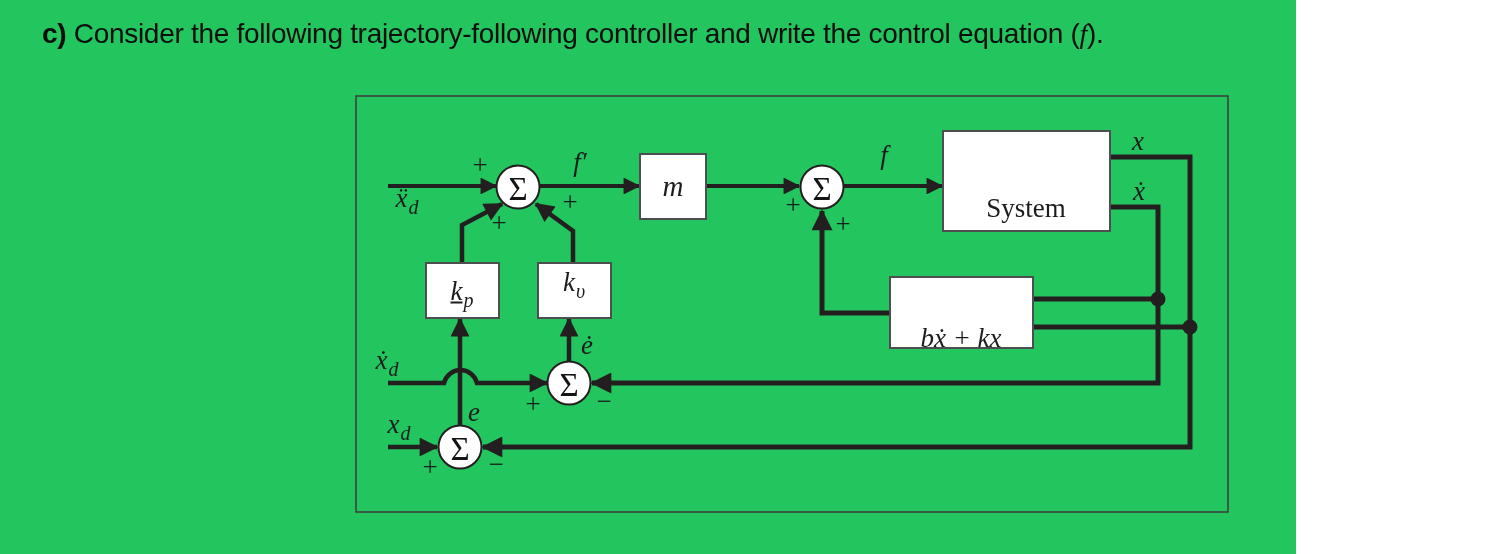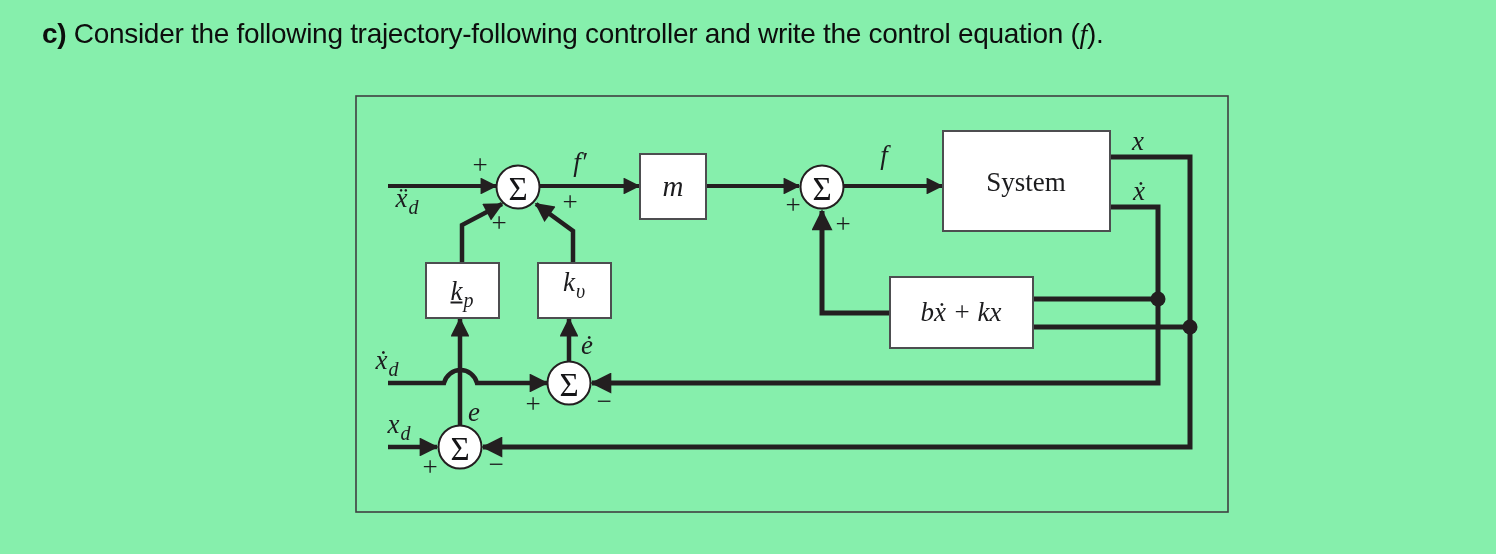--- a/index.html
+++ b/index.html
@@ -1,36 +1,36 @@
 <!DOCTYPE html>
 <html><head>
 <meta charset="utf-8">
 <style>
   html,body { margin:0; padding:0; background:#ffffff; }
   .page {
-    position:relative; width:1496px; height:554px; background:#86efac;
+    position:relative; width:1296px; height:554px; background:#22c55e;
     font-family:"Liberation Sans", sans-serif; color:#0d0d0d; overflow:hidden;
   }
   .title {
     position:absolute; left:42px; top:16px; font-size:28px; line-height:36px;
     letter-spacing:-0.3px; white-space:nowrap;
   }
   .title .bold { font-weight:700; }
   .title .mathf { font-family:"Liberation Serif", serif; font-style:italic; }
   svg.wires { position:absolute; left:0; top:0; display:block; }
   .lbl {
     position:absolute; transform:translate(-50%,-50%);
     font-family:"Liberation Serif", serif; font-style:italic;
     font-size:27px; line-height:1; color:#1c1c1e; white-space:nowrap;
   }
   .lbl .s { font-size:20px; position:relative; top:7px; margin-left:1px; }
   .upright { font-style:normal; }
   .sign { font-style:normal; font-size:27px; color:#1c1c1e; }
   .sigma { font-style:normal; font-size:33px; color:#151517; }
-  .blocklbl { font-size:27px; }
+  .blocklbl { font-size:27px;margin-top:26px; }
   .m-lbl { font-size:29px; }
 </style>
 </head>
 <body>
 
 <div class="page">
 
   <div class="title"><span class="bold">c)</span><span> Consider the following trajectory-following controller and write the control equation (</span><span class="mathf">f</span><span>).</span></div>
 
   <svg class="wires" width="1496" height="554" viewBox="0 0 1496 554">

